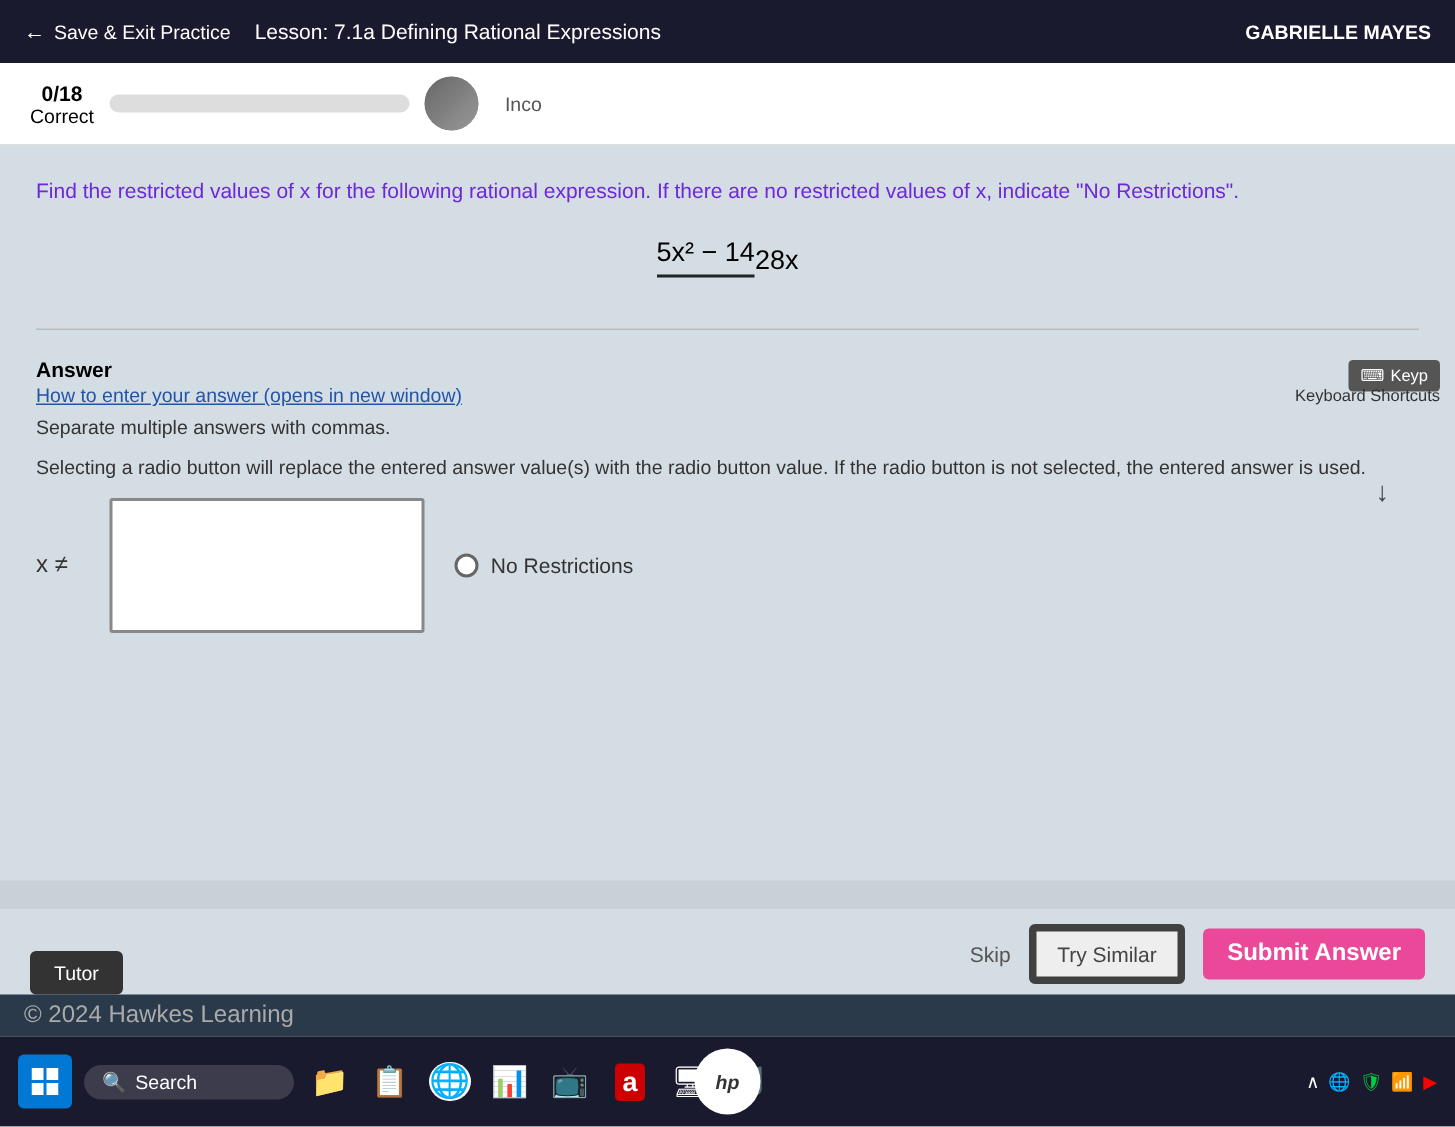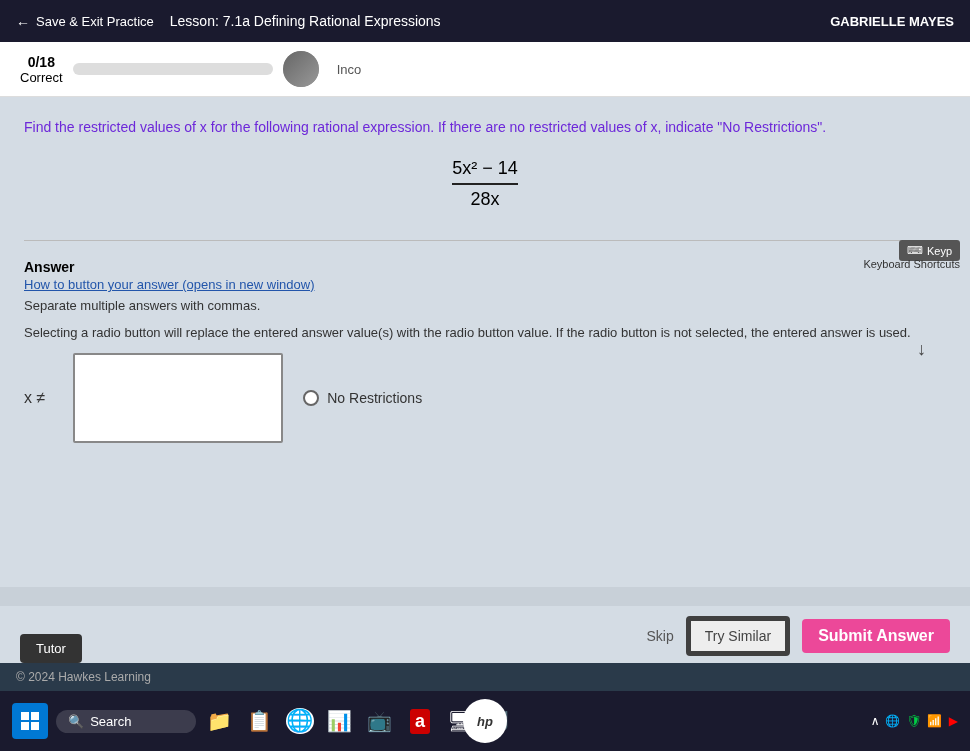--- a/index.html
+++ b/index.html
@@ -128,21 +128,21 @@
       line-height: 1.5;
     }
 
     
     .math-expression {
       text-align: center;
       margin: 20px 0 30px 0;
     }
     .fraction {
       display: inline-flex;
-      flex-direction: column;
+      flex-direction: row;
       align-items: center;
       font-size: 18px;
     }
     .numerator {
       border-bottom: 2px solid #222;
       padding-bottom: 4px;
       margin-bottom: 4px;
       font-size: 18px;
     }
     .denominator {
@@ -294,21 +294,21 @@
     }
 
     
     .footer {
       position: absolute;
       bottom: 60px;
       left: 0;
       right: 0;
       background: #2a3a4a;
       color: #aaa;
-      font-size: 12px;
+      font-size: 16px;
       padding: 6px 16px;
       height: 28px;
       display: flex;
       align-items: center;
     }
 
     
     .taskbar {
       position: absolute;
       bottom: 0;
@@ -424,21 +424,21 @@
       <div class="denominator">28x</div>
     </div>
   </div>
 
   <div class="divider-line"></div>
 
   <div class="answer-section">
     <div style="display:flex; justify-content:space-between; align-items:flex-start;">
       <div>
         <div class="answer-header">Answer</div>
-        <a class="answer-link">How to button your answer (opens in new window)</a>
+        <a class="answer-link">How to enter your answer (opens in new window)</a>
         <p class="separate-note">Separate multiple answers with commas.</p>
       </div>
       <div style="display:flex; flex-direction:column; align-items:flex-end; gap:2px;">
         <div class="keypad-btn">
           <span>⌨</span>
           <span>Keyp</span>
         </div>
         <span class="keyboard-shortcuts">Keyboard Shortcuts</span>
       </div>
     </div>

